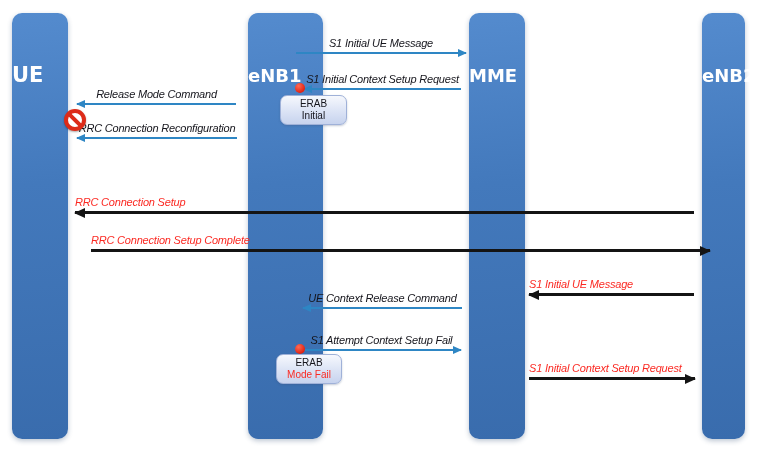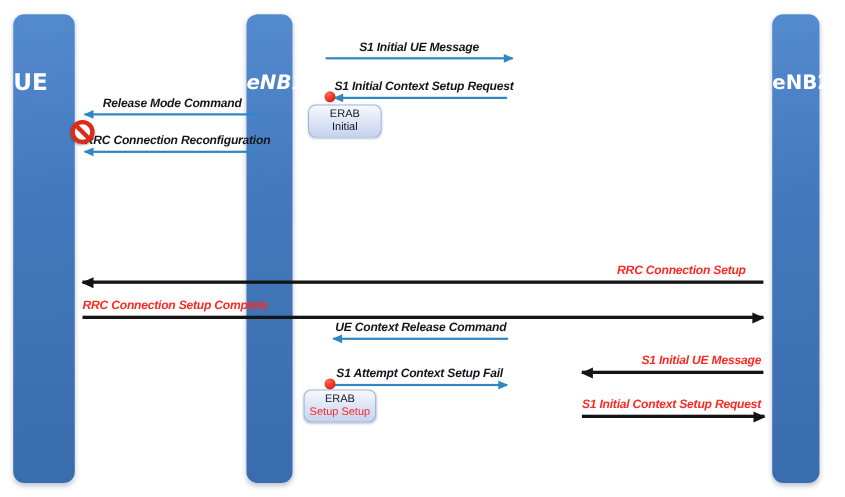--- a/index.html
+++ b/index.html
@@ -16,27 +16,27 @@
   .lane-label {
     position:absolute; top:52px; left:0; right:0; text-align:left;
     color:#ffffff; font-weight:bold; font-size:18px;
     font-family:"DejaVu Sans", sans-serif;
   }
   .lane-label.big { font-size:21px; top:50px; }
   
   .msg { position:absolute; z-index:3; }
   .msg.over { z-index:4; }
   .lbl {
-    font-style:italic; font-weight:bold; font-size:11px; line-height:13px;
+    font-style:italic; font-weight:normal; font-size:11px; line-height:13px;
     margin-bottom:2px; white-space:nowrap; letter-spacing:-0.2px;
   }
   .lbl.dark { color:var(--label_dark); }
   .lbl.red  { color:var(--label_red); }
   .align-c { text-align:center; }
-  .align-r { text-align:right;margin-top:44px; }
+  .align-r { text-align:left; }
   .line { position:relative; height:2px; background:var(--arrow_blue); }
   .line.black { height:3px; background:var(--arrow_black); }
   .head { position:absolute; width:0; height:0; top:-3.5px; }
   .line.blue .head { border-top:4.5px solid transparent; border-bottom:4.5px solid transparent; }
   .line.blue .head.r { right:-1px; border-left:9px solid var(--arrow_blue); }
   .line.blue .head.l { left:-1px;  border-right:9px solid var(--arrow_blue); }
   .line.black .head { border-top:5px solid transparent; border-bottom:5px solid transparent; }
   .line.black .head.r { right:-1px; border-left:11px solid var(--arrow_black); }
   .line.black .head.l { left:-1px;  border-right:11px solid var(--arrow_black); }
   
@@ -64,22 +64,25 @@
   .note .red { color:var(--label_red); }
 </style>
 </head>
 <body>
 
 <div id="canvas">
 
   <div class="lane" style="left:12px; width:56px;">
     <div class="lane-label big">UE</div>
   </div>
-  <div class="lane" style="left:224px; width:42px;font-style:italic;">
+  <div class="lane" style="left:248px; width:75px;">
     <div class="lane-label">eNB1</div>
+  </div>
+  <div class="lane" style="left:469px; width:56px;">
+    <div class="lane-label">MME</div>
   </div>
   <div class="lane" style="left:702px; width:43px;">
     <div class="lane-label">eNB2</div>
   </div>
 
   <div class="msg" style="left:296px; top:37px; width:170px;">
     <div class="lbl dark align-c">S1 Initial UE Message</div>
     <div class="line blue">
         <span class="head r"></span>
       </div>
@@ -109,21 +112,21 @@
   <div class="blocked"></div>
 
 
   <div class="msg over" style="left:75px; top:196px; width:619px;">
     <div class="lbl red align-r" style="padding-right:16px;">RRC Connection Setup</div>
     <div class="line black">
         <span class="head l"></span>
       </div>
   </div>
 
-  <div class="msg over" style="left:75px; top:234px; width:619px;margin-top:38px;">
+  <div class="msg over" style="left:91px; top:234px; width:619px;">
     <div class="lbl red">RRC Connection Setup Complete</div>
     <div class="line black">
         <span class="head r"></span>
       </div>
   </div>
 
   <div class="msg over" style="left:529px; top:278px; width:165px;">
     <div class="lbl red align-r" style="padding-right:2px;">S1 Initial UE Message</div>
     <div class="line black">
         <span class="head l"></span>
@@ -151,16 +154,16 @@
         <span class="head r"></span>
       </div>
   </div>
 
   <div class="note" style="left:280px; top:95px; width:59px;">
     <div>ERAB</div>
     <div>Initial</div>
   </div>
   <div class="note" style="left:276px; top:354px; width:58px;">
     <div>ERAB</div>
-    <div class="red">Setup Setup</div>
+    <div class="red">Mode Fail</div>
   </div>
 
 </div>
 
 </body></html>

